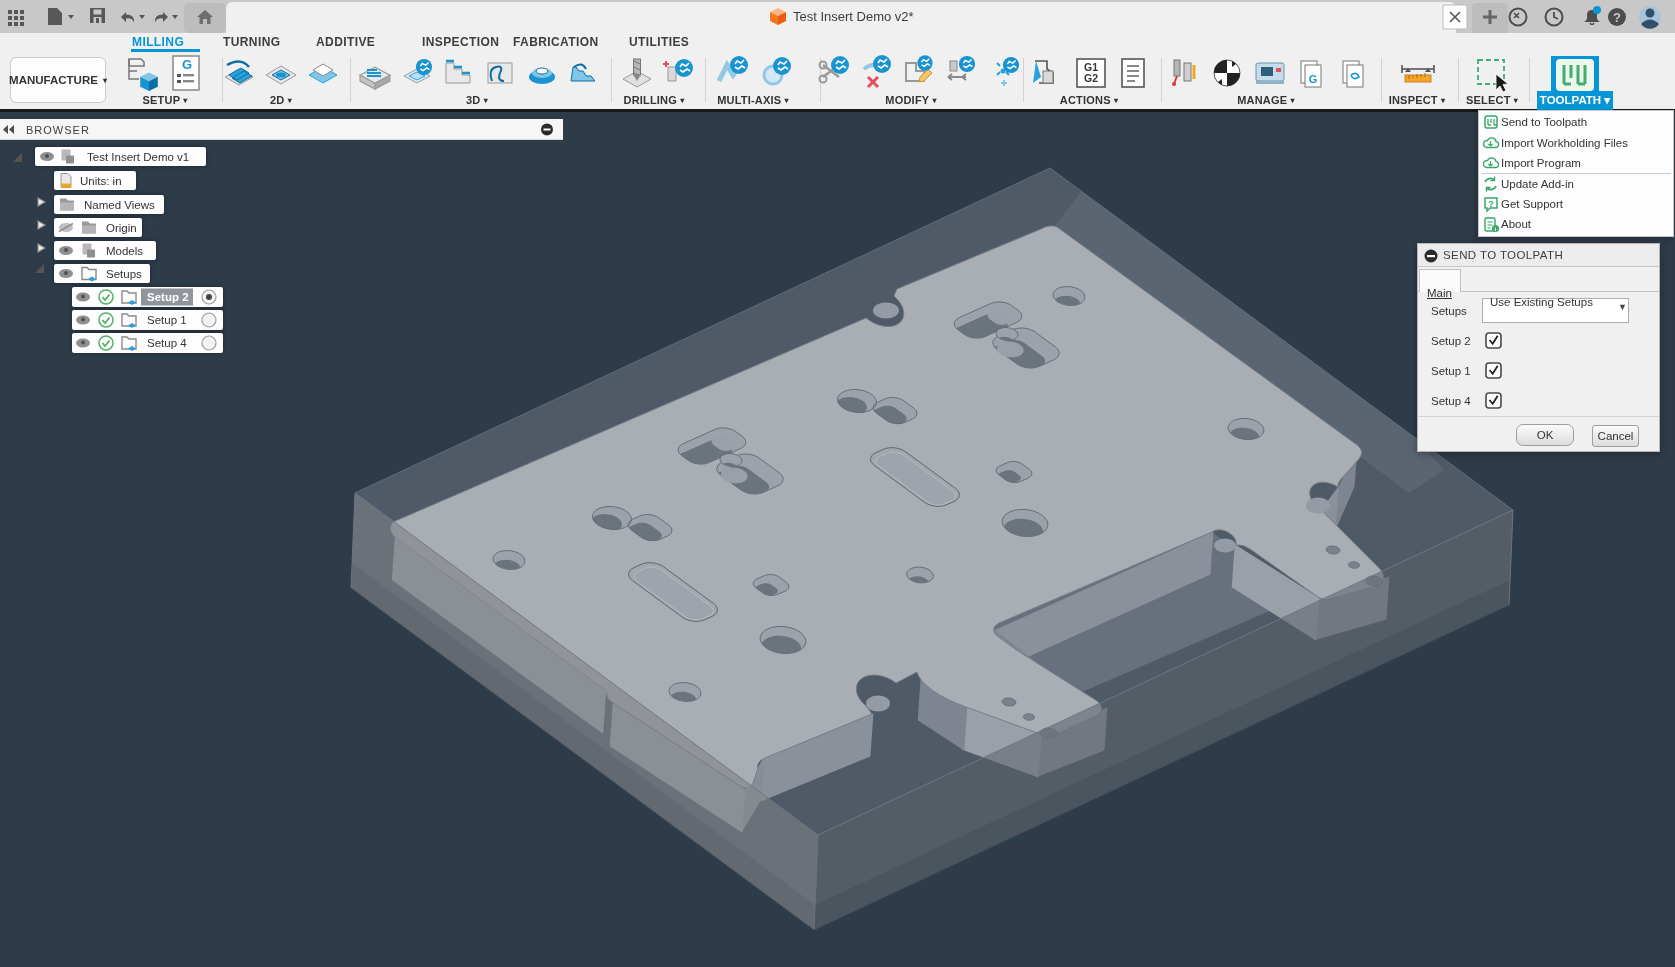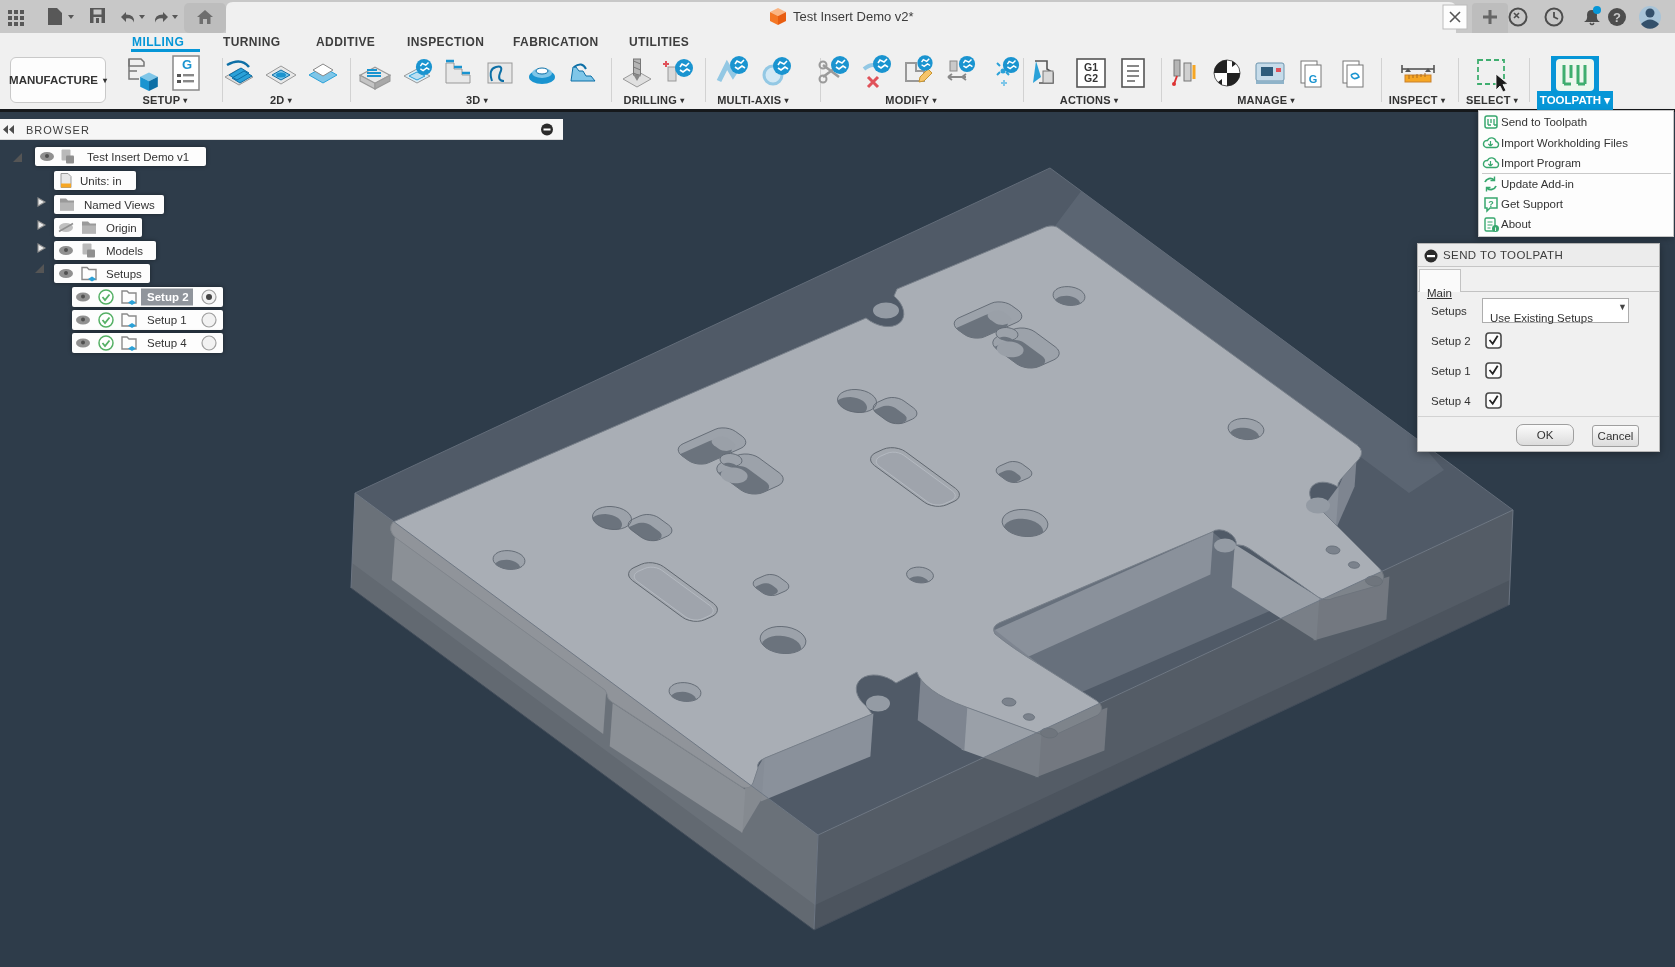--- a/index.html
+++ b/index.html
@@ -273,21 +273,21 @@
 
   <circle cx="1650" cy="17" r="11" fill="#a8c4d8"></circle>
   <circle cx="1650" cy="13" r="4.5" fill="#33506b"></circle>
   <path d="M1641,24 q9,-9 18,0 a11,11 0 0 1 -18,0 z" fill="#33506b"></path>
 </svg>
 
 <div id="ribbon"></div>
 <div class="tabname" style="left:132px;color:#0696d7;">MILLING</div>
 <div class="tabname" style="left:223px;">TURNING</div>
 <div class="tabname" style="left:316px;">ADDITIVE</div>
-<div class="tabname" style="left:407px;text-align:center;">INSPECTION</div>
+<div class="tabname" style="left:422px;text-align:center;">INSPECTION</div>
 <div class="tabname" style="left:513px;">FABRICATION</div>
 <div class="tabname" style="left:629px;">UTILITIES</div>
 <div class="abs" style="left:131px;top:49px;width:69px;height:3px;background:#0696d7;z-index:6"></div>
 <div class="abs" style="left:10px;top:57px;width:96px;height:46px;background:#fdfdfd;border:1px solid #c9c9c9;border-radius:6px;z-index:6;display:flex;align-items:center;justify-content:center;font-size:11.5px;font-weight:700;color:#333;">MANUFACTURE <span style="font-size:8px;margin-left:5px;">▾</span></div>
 <div class="grplabel" style="left:125px;width:80px;">SETUP <i>▾</i></div>
 <div class="grplabel" style="left:246px;width:70px;">2D <i>▾</i></div>
 <div class="grplabel" style="left:442px;width:70px;">3D <i>▾</i></div>
 <div class="grplabel" style="left:609px;width:90px;">DRILLING <i>▾</i></div>
 <div class="grplabel" style="left:698px;width:110px;">MULTI-AXIS <i>▾</i></div>
 <div class="grplabel" style="left:866px;width:90px;">MODIFY <i>▾</i></div>
@@ -636,21 +636,21 @@
   <svg class="abs" style="left:6px;top:5px;" width="14" height="14" viewBox="0 0 14 14">
     <circle cx="7" cy="7" r="6.5" fill="#2b2b2b"></circle>
       <rect x="3" y="6" width="8" height="2.2" fill="#fff"></rect>
   </svg>
   <div class="abs" style="left:25px;top:5px;font-size:11.5px;letter-spacing:0.4px;color:#3d3d3d;">SEND TO TOOLPATH</div>
   <div class="abs" style="left:0;top:47px;width:241px;height:1px;background:#c2c2c2;"></div>
   <div class="abs" style="left:1px;top:25px;width:42px;height:23px;background:#fafafa;border:1px solid #c2c2c2;border-bottom:none;"></div>
   <div class="abs" style="left:9px;top:43px;font-size:11.5px;text-decoration:underline;">Main</div>
   <div class="abs" style="left:13px;top:61px;">Setups</div>
   <div class="abs" style="left:64px;top:54px;width:147px;height:25px;background:#fff;border:1px solid #adadad;"></div>
-  <div class="abs" style="left:72px;top:68px;">Use Existing Setups</div>
+  <div class="abs" style="left:72px;top:52px;">Use Existing Setups</div>
   <div class="abs" style="left:200px;top:58px;font-size:9px;color:#444;">▼</div>
   <div class="abs" style="left:13px;top:91px;">Setup 2</div>
   <div class="abs" style="left:13px;top:121px;">Setup 1</div>
   <div class="abs" style="left:13px;top:151px;">Setup 4</div>
   <svg class="abs" style="left:67px;top:88px;" width="18" height="138" viewBox="0 0 18 138">
     <g>
       <rect x="1" y="1" width="15" height="15" rx="3" fill="#fdfdfd" stroke="#4a4a4a" stroke-width="1.6"></rect>
       <path d="M4.5,8 l3.2,3.8 5,-8" stroke="#222" stroke-width="1.8" fill="none"></path>
     </g>
     <g transform="translate(0,30)">

